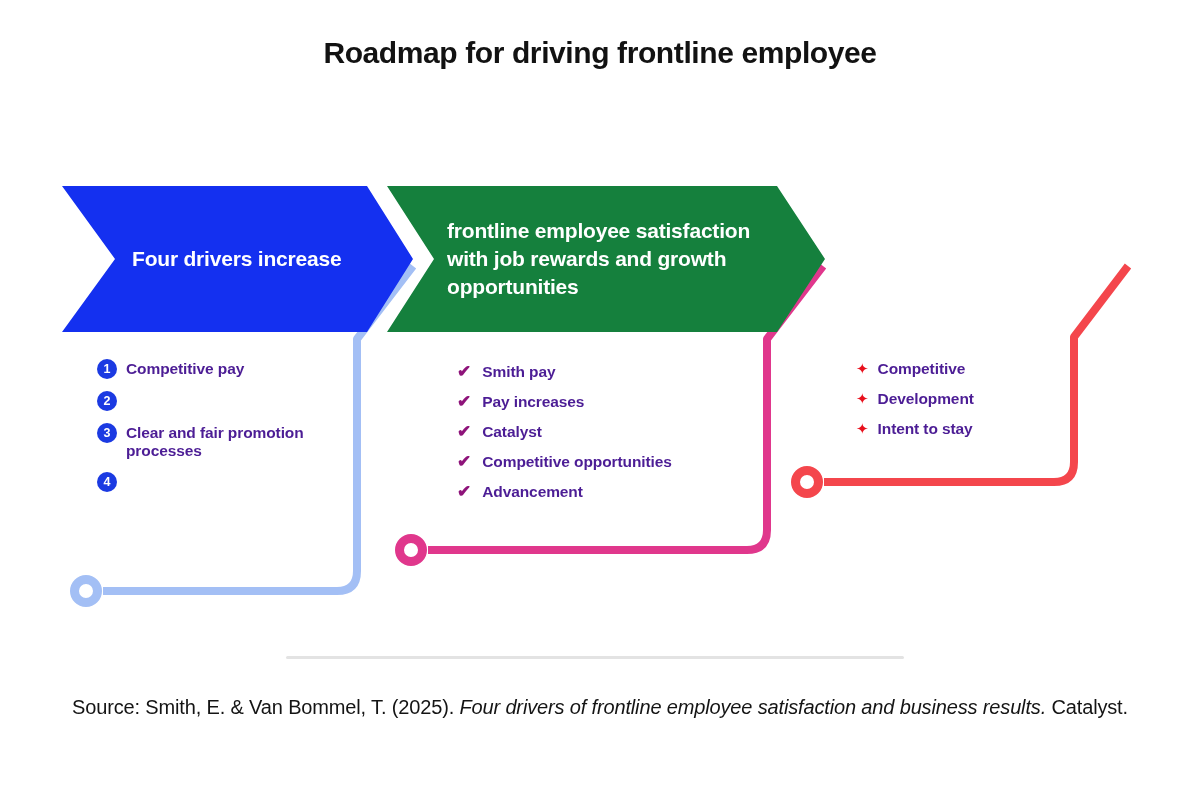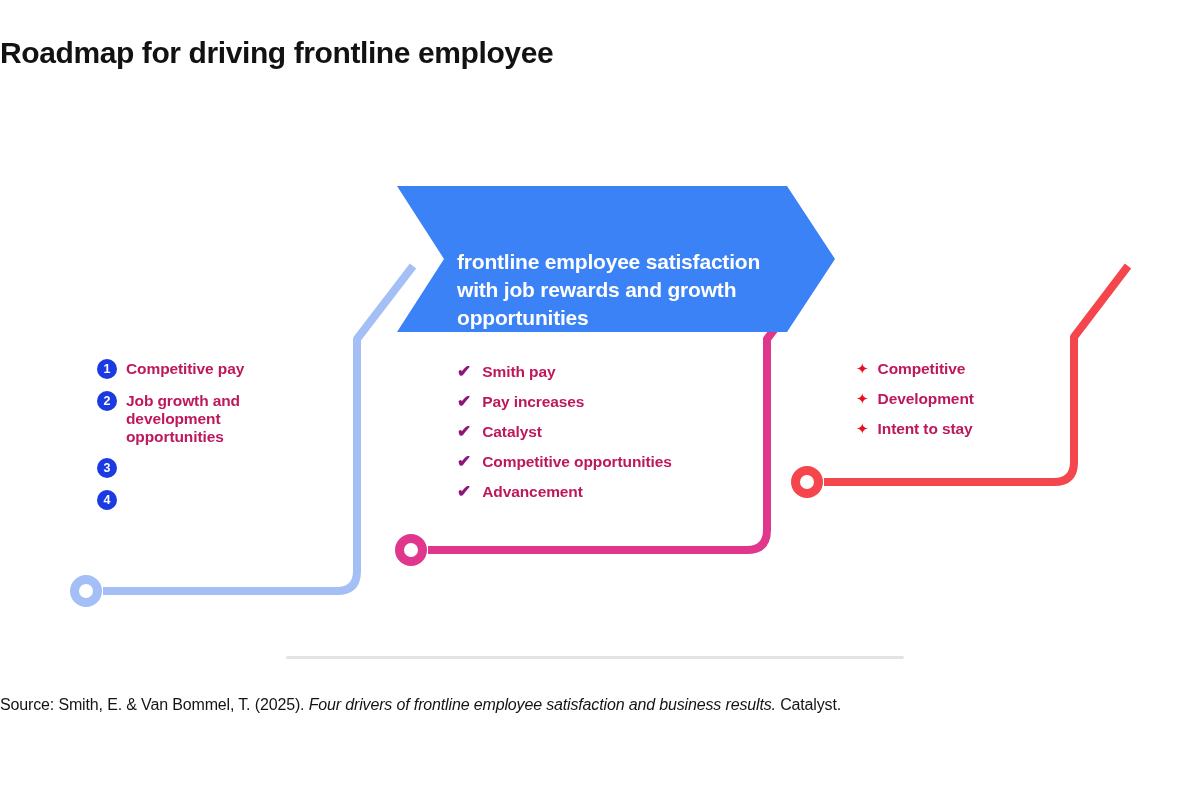--- a/index.html
+++ b/index.html
@@ -4,55 +4,54 @@
 <style>
   html,body { margin:0; padding:0; background:#ffffff; }
   .canvas {
     position:relative; width:1200px; height:796px; background:#ffffff;
     font-family:"Liberation Sans", sans-serif; overflow:hidden;
   }
 
   
   .title {
     position:absolute; top:34px; left:0; width:100%;
-    font-size:30px; line-height:38px;
+    text-align:center; font-size:30px; line-height:38px;
     font-weight:800; color:#121212; letter-spacing:-0.4px;
   }
 
   
   .connectors { position:absolute; left:0; top:0; width:1200px; height:796px; pointer-events:none; }
 
   
   .arrow {
     position:absolute; top:186px; height:146px;
     display:flex; align-items:center;
     color:#ffffff; font-weight:700; font-size:21px; line-height:28px;
     letter-spacing:-0.2px;
   }
   .arrow-blue {
     left:62px; width:351px; background:#1430f0;
     clip-path:polygon(0 0, 305px 0, 100% 50%, 305px 100%, 0 100%, 53px 50%);
   }
   .arrow-blue .arrow-label { padding-left:70px; width:250px; }
   .arrow-purple {
-    left:397px; width:438px; background:#3b82f6;
+    left:387px; width:438px; background:#15803d;
     clip-path:polygon(0 0, 390px 0, 100% 50%, 390px 100%, 0 100%, 47px 50%);
-    align-items:flex-end;
   }
   .arrow-purple .arrow-label { padding-left:60px; width:335px; }
   .arrow-red {
     left:795px; width:333px; background:#ec0e14;
     clip-path:polygon(0 0, 287px 0, 100% 50%, 287px 100%, 0 100%, 48px 50%);
   }
   .arrow-red .arrow-label { padding-left:70px; width:230px; }
 
   
   .list { position:absolute; display:flex; flex-direction:column; }
   .list-row { display:flex; align-items:flex-start; }
-  .list-text { font-size:15.5px; line-height:18px; font-weight:700; color:#be185d; letter-spacing:-0.1px; }
+  .list-text { font-size:15.5px; line-height:18px; font-weight:700; color:#4c1d95; letter-spacing:-0.1px; }
 
   .list-drivers { left:97px; top:360px; width:228px; gap:13px; }
   .list-drivers .list-row { gap:9px; }
   .num-badge {
     flex:0 0 20px; width:20px; height:20px; border-radius:50%;
     background:#1b3ae2; color:#ffffff; font-size:12.5px; font-weight:700;
     display:flex; align-items:center; justify-content:center; margin-top:-1px;
   }
   .list-drivers .list-text { width:196px; }
 
@@ -60,22 +59,22 @@
   .list-rewards .list-row { gap:11px; }
   .check-icon { color:#8e137a; font-size:17px; line-height:18px; font-weight:700; }
 
   .list-outcomes { left:856px; top:360px; gap:12px; }
   .list-outcomes .list-row { gap:9px; }
   .star-icon { color:#e8101c; font-size:15px; line-height:18px; }
 
   
   .divider { position:absolute; left:286px; top:656px; width:618px; height:3px; background:#e3e3e3; border-radius:2px; }
   .source {
-    position:absolute; top:696px; left:0; width:100%; 
-    font-size:16px; color:#141414; letter-spacing:-0.15px;
+    position:absolute; top:696px; left:0; width:100%; text-align:center;
+    font-size:20px; color:#141414; letter-spacing:-0.15px;
   }
   .source .it { font-style:italic; }
 </style>
 </head>
 <body>
 
 <div class="canvas">
 
   <div class="title">
     <div>Roadmap for driving frontline employee</div>
@@ -85,35 +84,38 @@
     <g fill="none" stroke-width="8" stroke-linejoin="round">
       <path d="M 413 266 L 357 339 L 357 571 Q 357 591 337 591 L 103 591" stroke="#a3bff5"></path>
       <path d="M 823 266 L 767 339 L 767 530 Q 767 550 747 550 L 428 550" stroke="#e0378c"></path>
       <path d="M 1128 266 L 1074 337 L 1074 462 Q 1074 482 1054 482 L 824 482" stroke="#f4464c"></path>
     </g>
     <circle cx="86" cy="591" r="11.5" fill="#ffffff" stroke-width="9" stroke="#a3bff5"></circle>
     <circle cx="411" cy="550" r="11.5" fill="#ffffff" stroke-width="9" stroke="#e0378c"></circle>
     <circle cx="807" cy="482" r="11.5" fill="#ffffff" stroke-width="9" stroke="#f4464c"></circle>
   </svg>
 
+  <div class="arrow arrow-blue">
+    <div class="arrow-label">Four drivers increase</div>
+  </div>
   <div class="arrow arrow-purple">
     <div class="arrow-label">frontline employee satisfaction with job rewards and growth opportunities</div>
   </div>
 
   <div class="list list-drivers">
     <div class="list-row">
       <span class="num-badge">1</span>
       <span class="list-text">Competitive pay</span>
     </div>
     <div class="list-row">
       <span class="num-badge">2</span>
-      <span class="list-text">Job growth and development opportunities</span>
     </div>
     <div class="list-row">
       <span class="num-badge">3</span>
+      <span class="list-text">Clear and fair promotion processes</span>
     </div>
     <div class="list-row">
       <span class="num-badge">4</span>
     </div>
   </div>
 
   <div class="list list-rewards">
     <div class="list-row">
       <span class="check-icon">✔</span>
       <span class="list-text">Smith pay</span>

